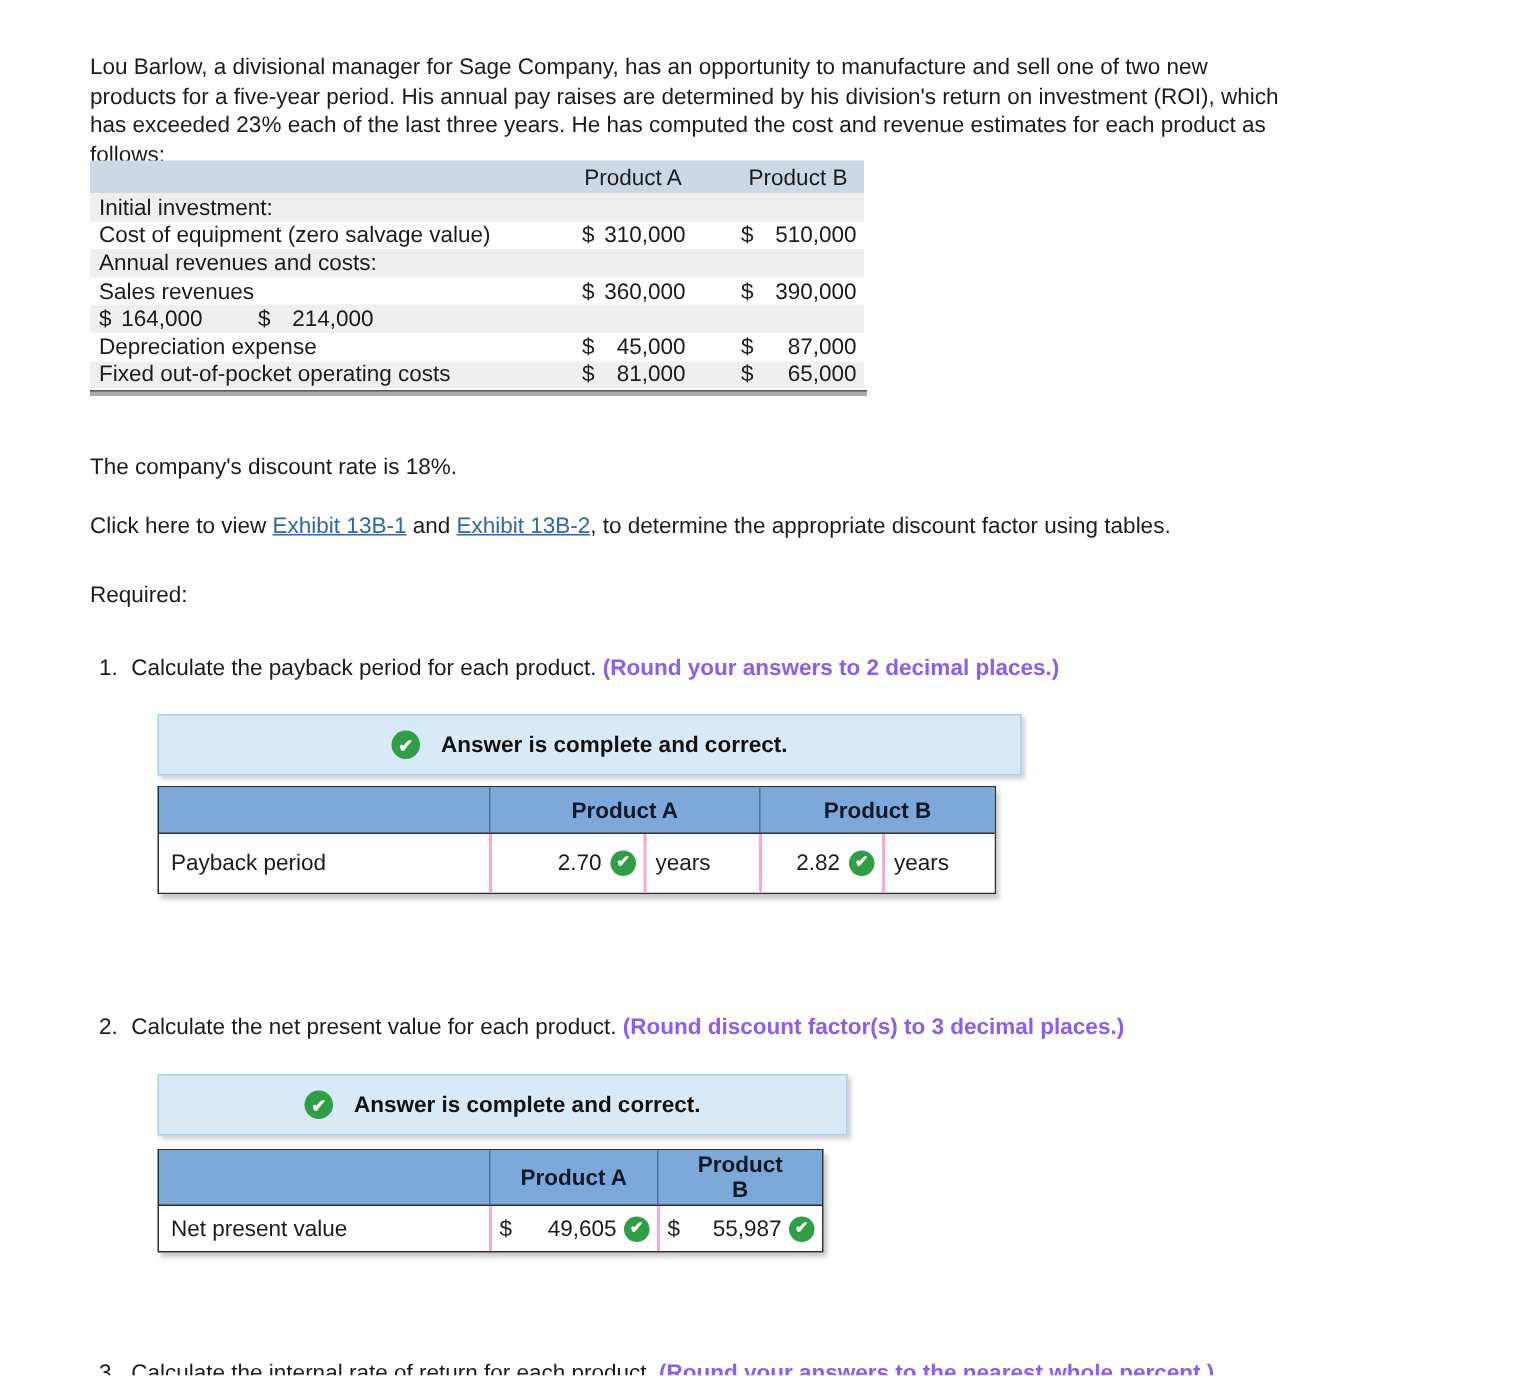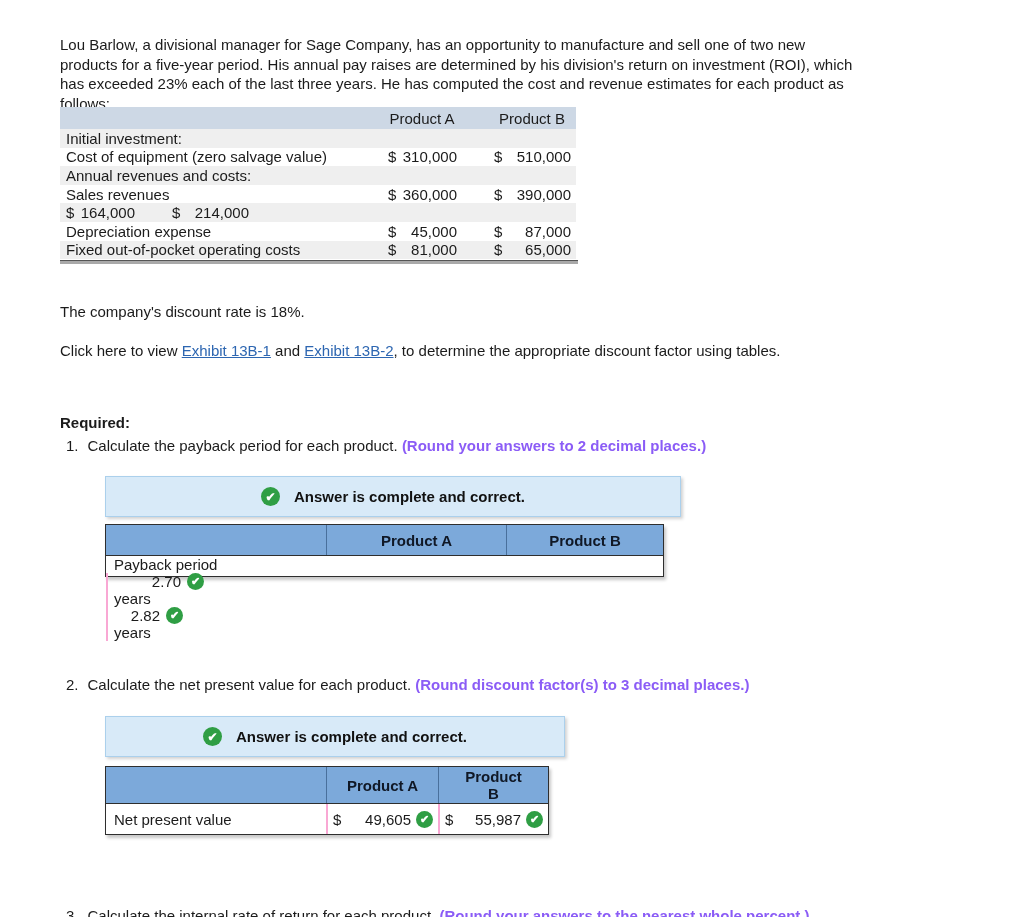--- a/index.html
+++ b/index.html
@@ -24,21 +24,21 @@
   .ct-label { width:322px; padding-left:6px; white-space:nowrap; }
   .ct-val { display:flex; justify-content:space-between; align-items:center; padding:0 5px 0 6px; }
   .ct-val.a { width:80px; }
   .ct-val.b { width:88px; }
   .ct-bottom { height:4px; background:#a9a9a9; border-top:1px solid #555; margin-top:1px; width:518px; }
 
   .discount-line { position:absolute; left:60px; top:303px; }
   .exhibit-line { position:absolute; left:60px; top:341px; width:762px; line-height:20px; }
   .exhibit-link { color:#2d66b1; text-decoration:underline; cursor:pointer; }
 
-  .required { position:absolute; left:60px; top:414px; font-weight:bold; }
+  .required { position:absolute; left:60px; top:388px; font-weight:normal; }
 
   .q-line { position:absolute; left:66px; white-space:nowrap; }
   .q1-line { top:437px; }
   .q2-line { top:676px; }
   .q3-line { top:907px; }
   .q-num { margin-right:9px; }
   .q-emph { color:#8b5cf6; font-weight:bold; }
 
   
   .answer-box { position:absolute; background:#d8eaf8; border:1px solid #abd0ec;
@@ -61,21 +61,21 @@
   .thead { display:flex; background:#7ca9da; border-bottom:1px solid #2e2e2e; font-weight:bold; color:#101826; }
   .th { display:flex; align-items:center; justify-content:center; text-align:center;
         border-left:1px solid #49709c; }
   .th:first-child { border-left:none; }
   .tbody { display:flex; background:#ffffff; }
   .td { display:flex; align-items:center; border-left:2px solid #f9a8d4; }
   .td:first-child { border-left:none; }
 
   .t1 { left:105px; top:524px; }
   .t1 .thead { height:31px; }
-  .t1 .tbody { height:20px;flex-direction:column; }
+  .t1 .tbody { height:39px; }
   .t1 .th0 { width:220px; }
   .t1 .thA { width:180px; }
   .t1 .thB { width:157px; }
   .t1 .td0 { width:220px; padding-left:8px; }
   .t1 .tdAv { width:103px; justify-content:flex-end; padding-right:5px; gap:6px; }
   .t1 .tdAu { width:77px; padding-left:6px; }
   .t1 .tdBv { width:82px; justify-content:flex-end; padding-right:5px; gap:6px; }
   .t1 .tdBu { width:75px; padding-left:6px; }
 
   .t2 { left:105px; top:766px; }

